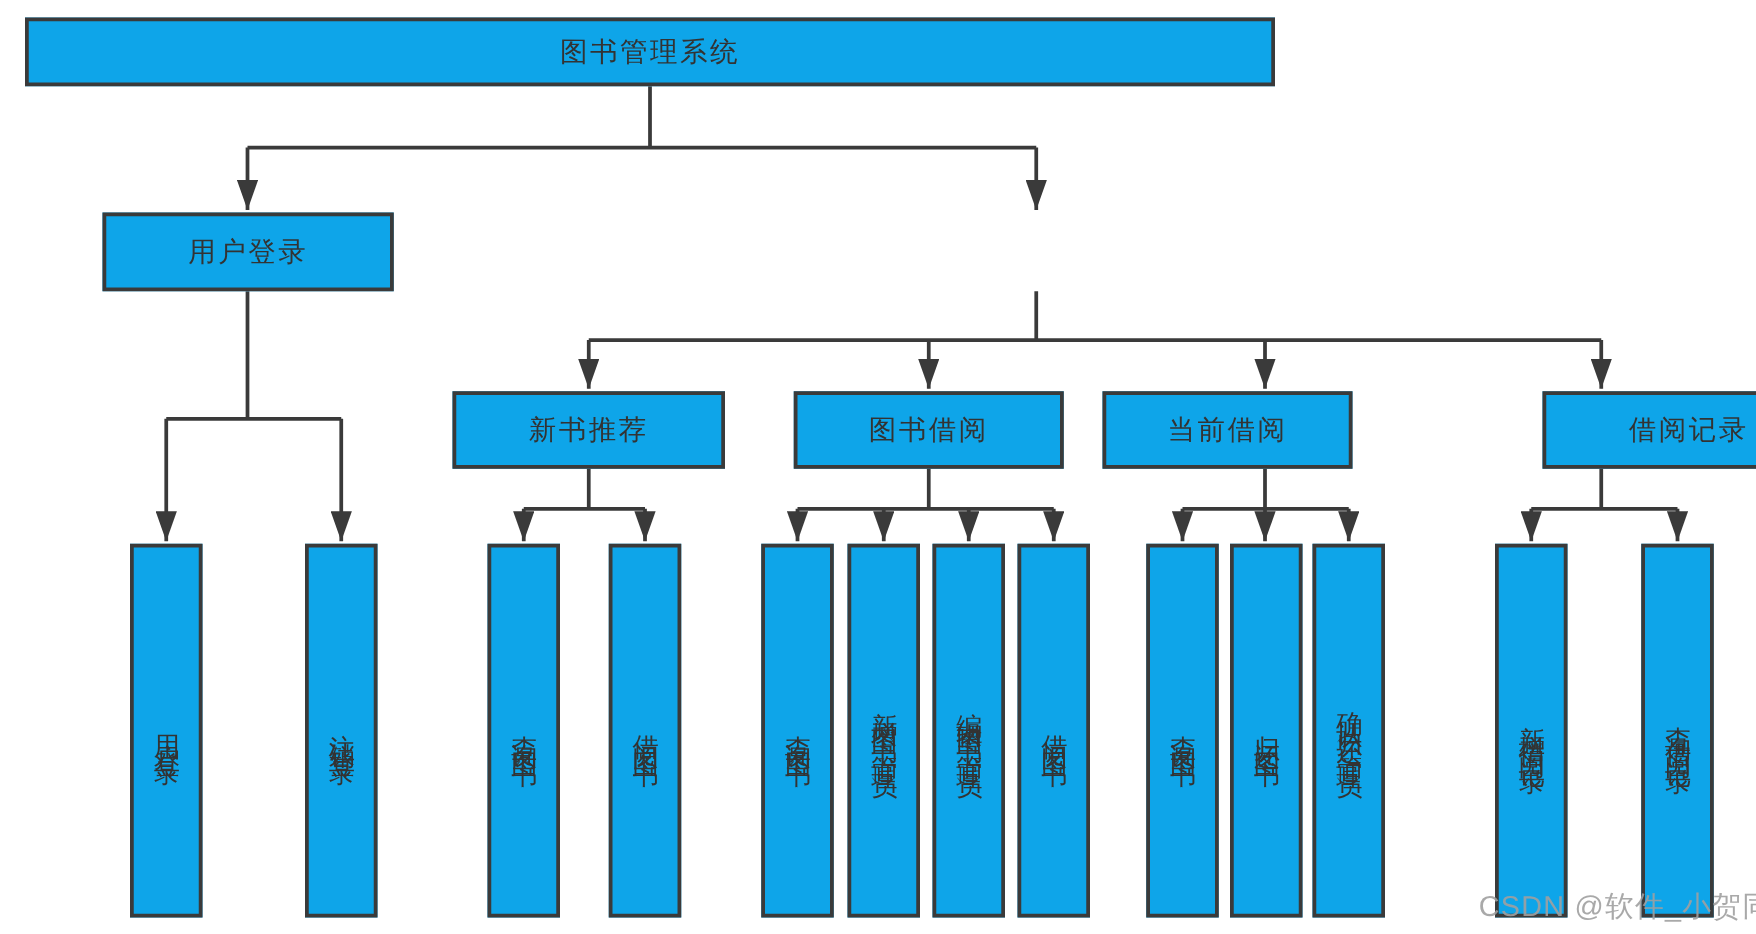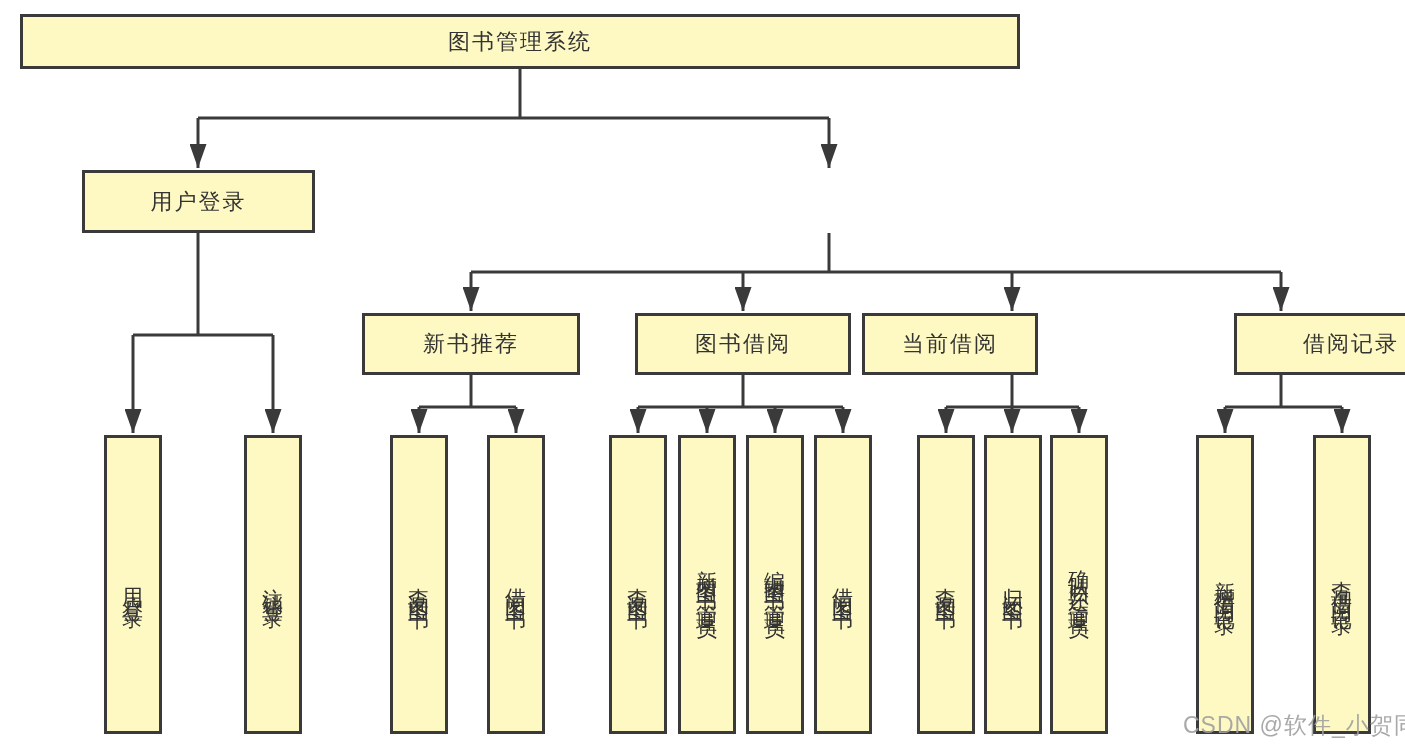--- a/index.html
+++ b/index.html
@@ -13,21 +13,21 @@
   }
   svg.connectors {
     position: absolute;
     left: 0; top: 0;
     width: 1405px; height: 747px;
     z-index: 0;
   }
   .node {
     position: absolute;
     box-sizing: border-box;
-    background: #fef9c3;
+    background: #0ea5e9;
     border: 3px solid #3a3a3a;
     color: #333333;
     display: flex;
     align-items: center;
     justify-content: center;
     font-size: 22px;
     letter-spacing: 2px;
     z-index: 1;
     text-align: center;
   }
@@ -107,21 +107,21 @@
       <path d="M1342,407 V433" marker-end="url(#arrow)"></path>
     </g>
   </svg>
 
   <div class="node" style="left:20px; top:14px; width:1000px; height:55px;">图书管理系统</div>
 
   <div class="node" style="left:82px; top:170px; width:233px; height:63px;">用户登录</div>
 
   <div class="node" style="left:635px; top:313px; width:216px; height:62px;">图书借阅</div>
   <div class="node" style="left:362px; top:313px; width:218px; height:62px;">新书推荐</div>
-  <div class="node" style="left:862px; top:313px; width:176px; height:62px;">当前借阅</div>
+  <div class="node" style="left:882px; top:313px; width:200px; height:62px;">当前借阅</div>
   <div class="node" style="left:1234px; top:313px; width:214px; height:62px;padding-left:20px;">借阅记录</div>
 
   <div class="node leaf" style="left:104px;">用户登录</div>
   <div class="node leaf" style="left:244px;">注销登录</div>
 
   <div class="node leaf" style="left:390px;">查询图书</div>
   <div class="node leaf" style="left:487px;">借阅图书</div>
 
   <div class="node leaf" style="left:609px;">查询图书</div>
   <div class="node leaf" style="left:678px;">新增图书（管理员）</div>

